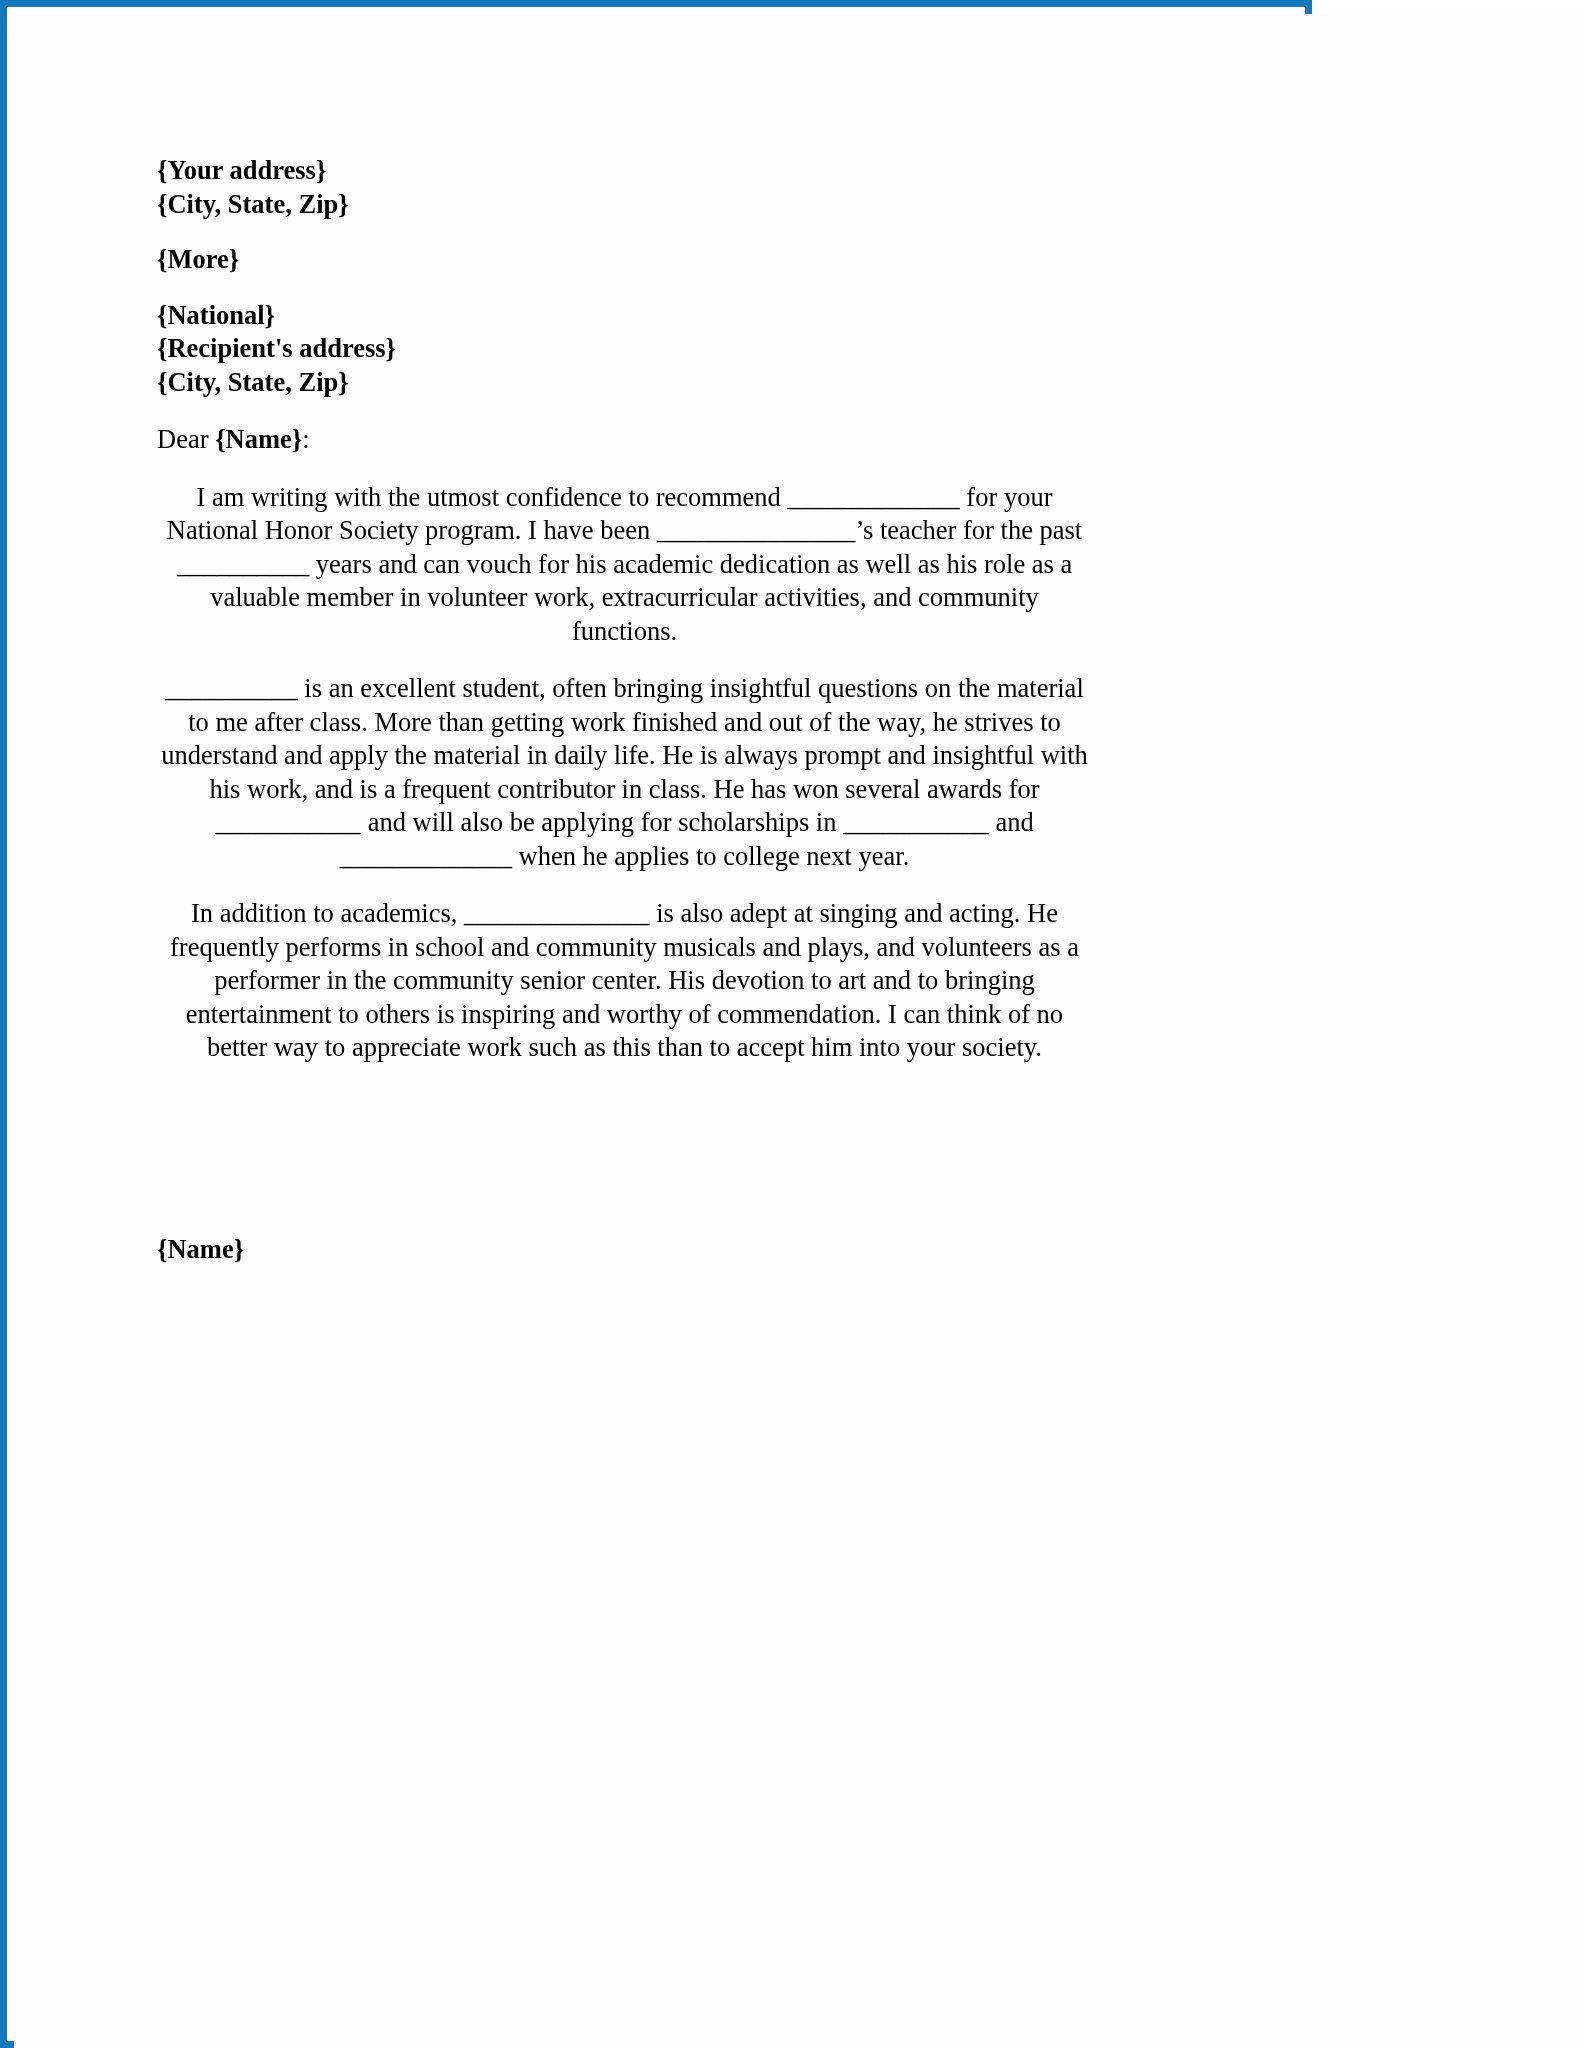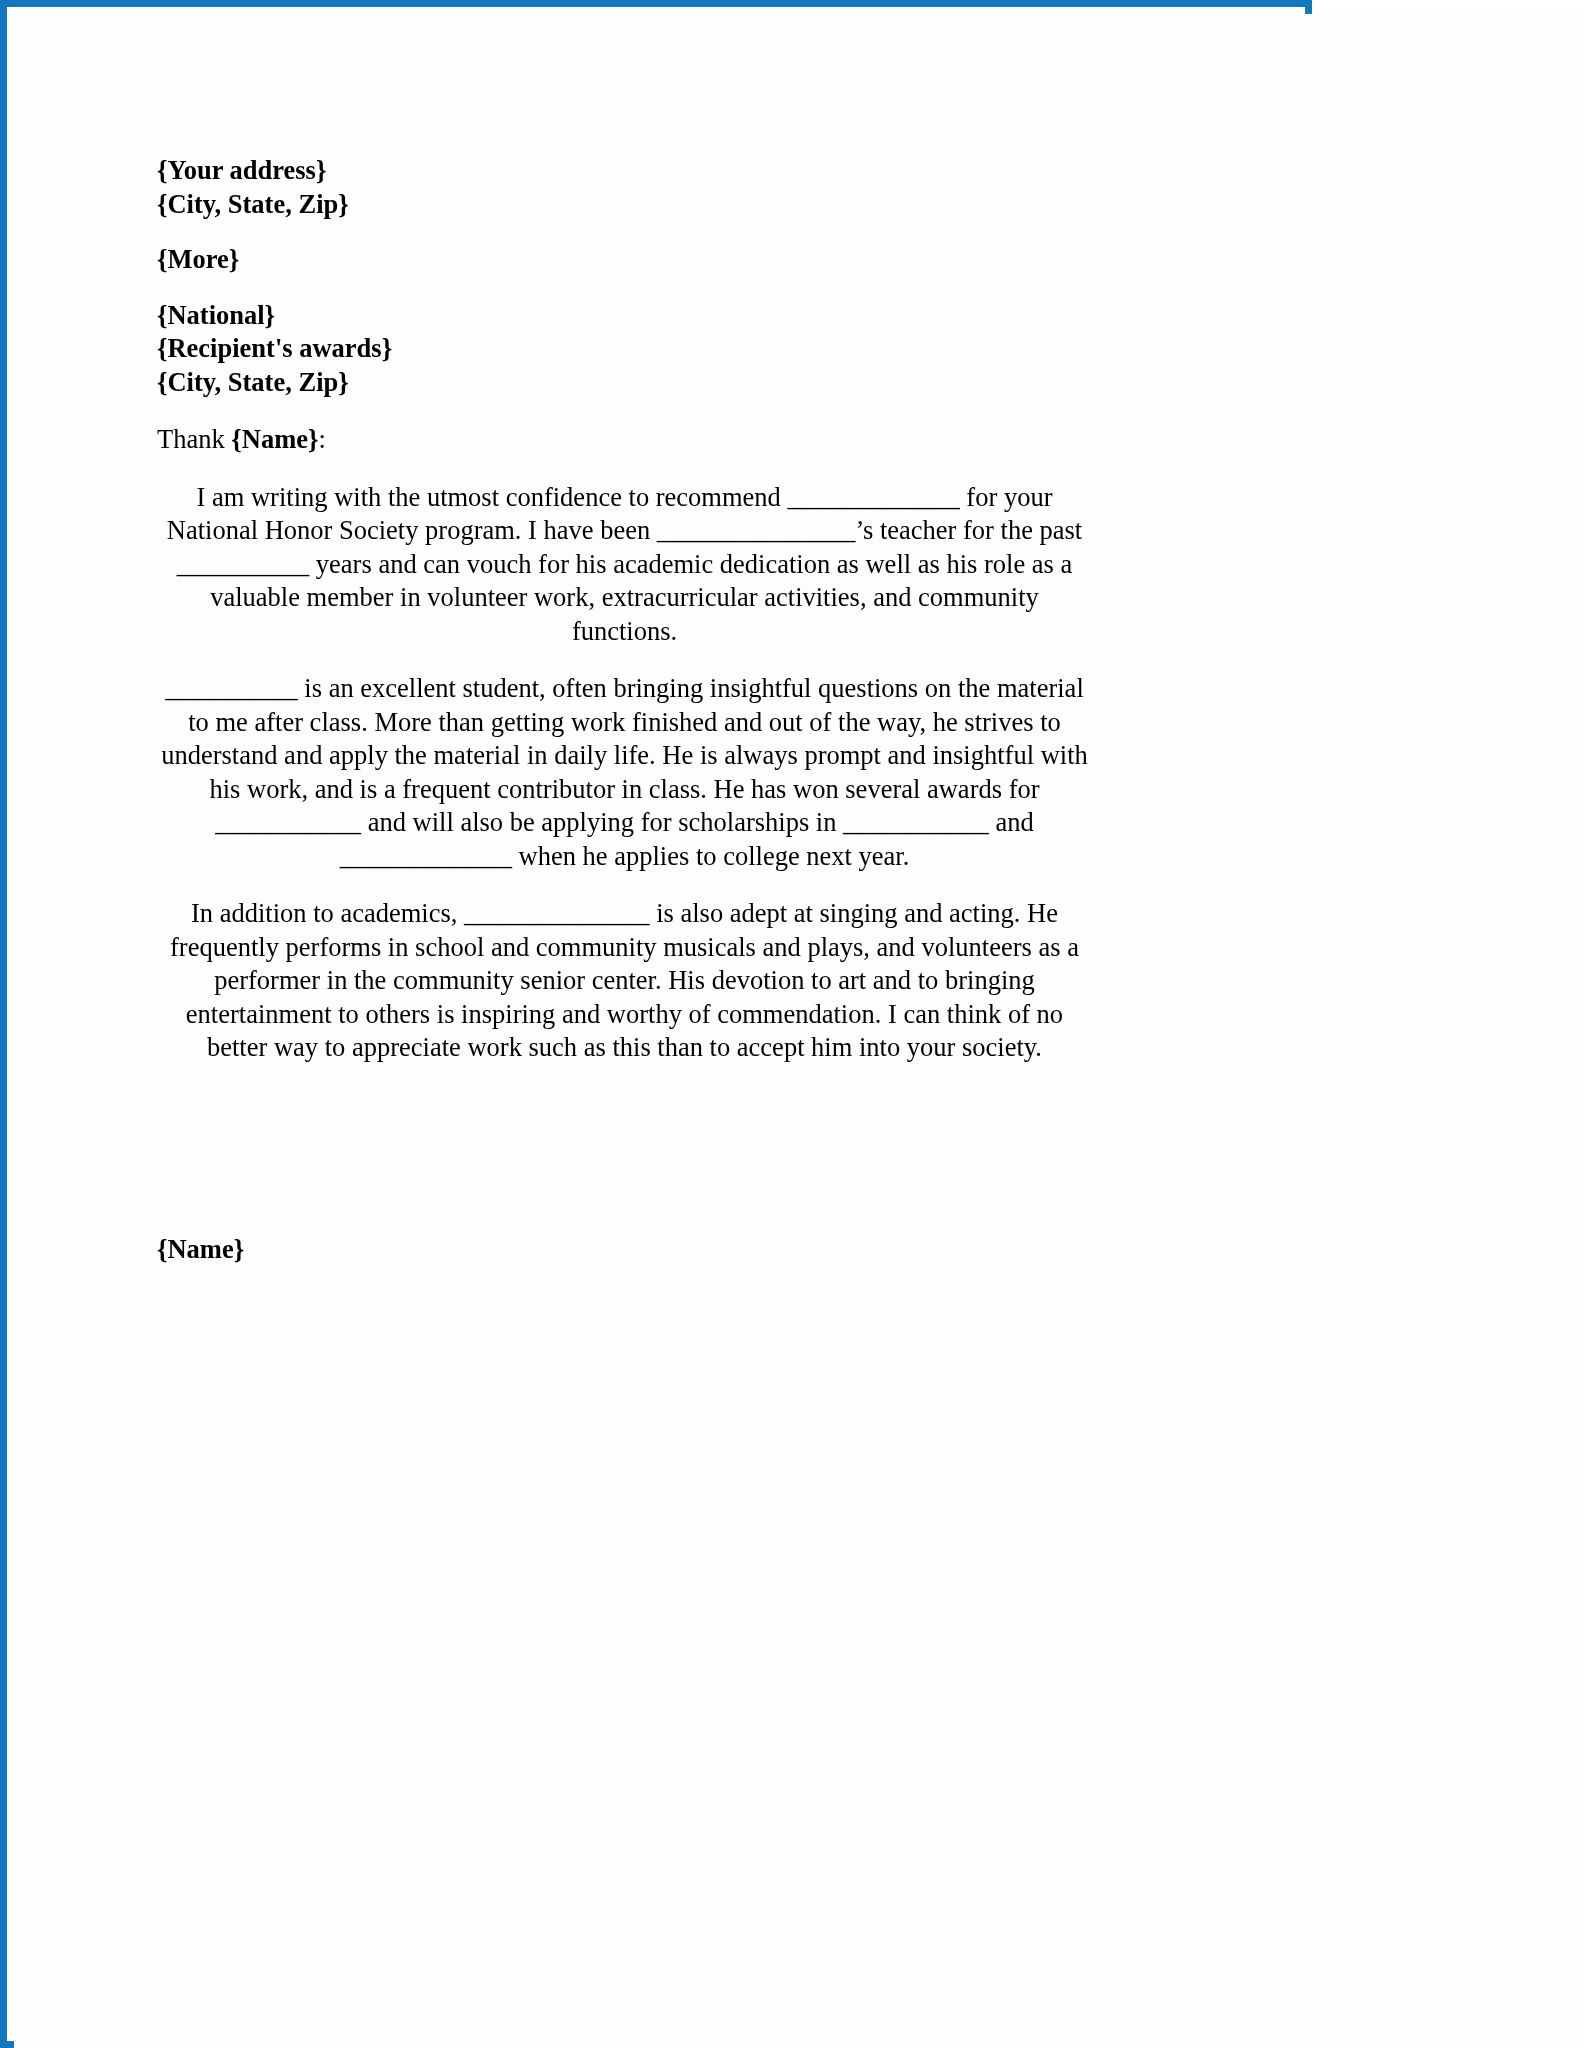--- a/index.html
+++ b/index.html
@@ -92,28 +92,28 @@
       <div class="gap-sm"></div>
 
       <div class="block">
         <div class="addr-line bold">{More}</div>
       </div>
 
       <div class="gap-sm"></div>
 
       <div class="block">
         <div class="addr-line bold">{National}</div>
-        <div class="addr-line bold">{Recipient's awards}</div>
+        <div class="addr-line bold">{Recipient's address}</div>
         <div class="addr-line bold">{City, State, Zip}</div>
       </div>
 
       <div class="gap-md"></div>
 
       <div class="block">
-        <span>Thank </span><span class="bold">{Name}</span><span>:</span>
+        <span>Dear </span><span class="bold">{Name}</span><span>:</span>
       </div>
 
       <div class="gap-md"></div>
 
       <p class="body-par">I am writing with the utmost confidence to recommend _____________ for your National Honor Society program. I have been _______________’s teacher for the past __________ years and can vouch for his academic dedication as well as his role as a valuable member in volunteer work, extracurricular activities, and community functions.</p>
 
       <div class="gap-md"></div>
 
       <p class="body-par">__________ is an excellent student, often bringing insightful questions on the material to me after class. More than getting work finished and out of the way, he strives to understand and apply the material in daily life. He is always prompt and insightful with his work, and is a frequent contributor in class.  He has won several awards for ___________ and will also be applying for scholarships in ___________ and _____________ when he applies to college next year.</p>
 

